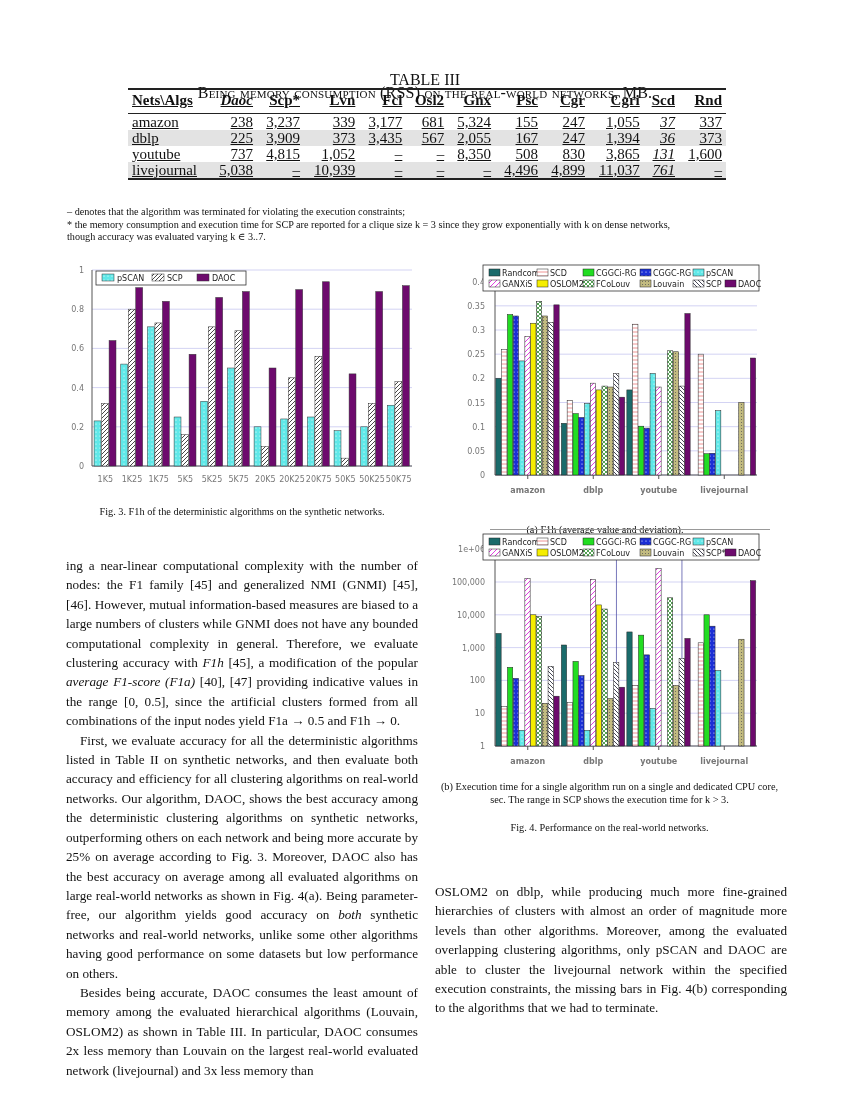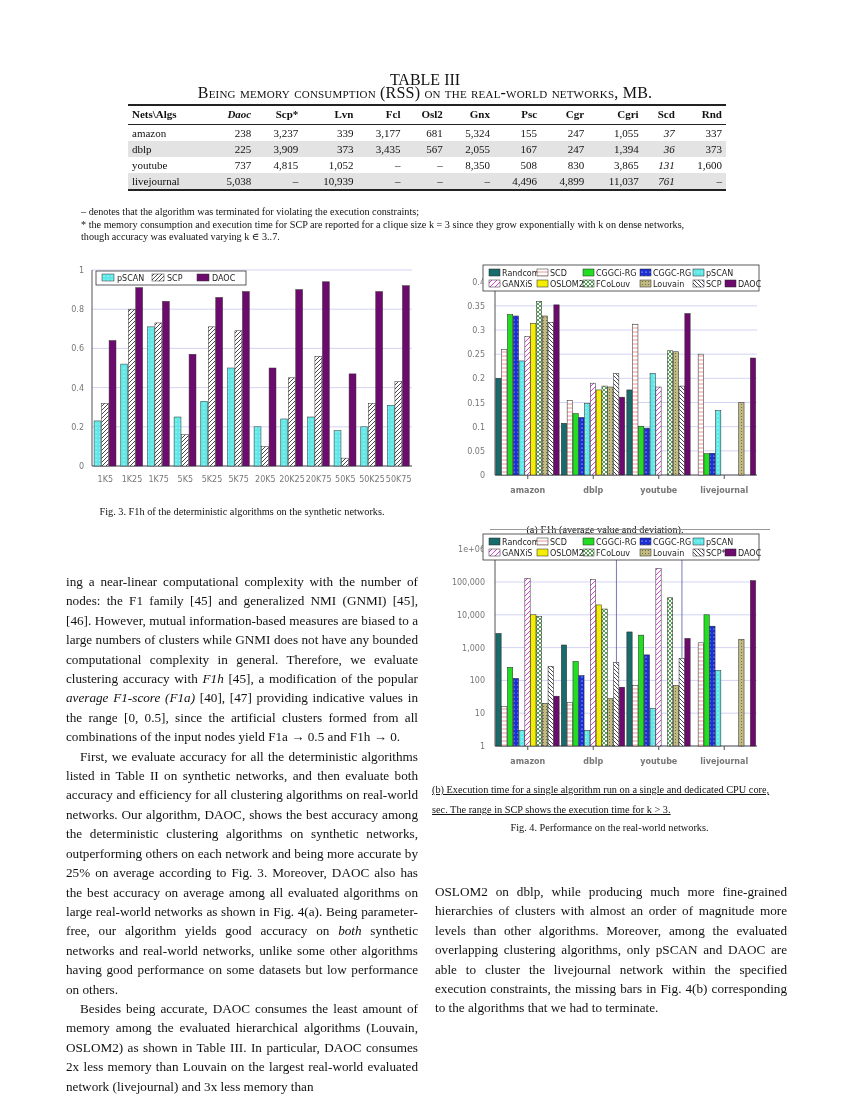--- a/index.html
+++ b/index.html
@@ -1,30 +1,30 @@
 <!DOCTYPE html>
 <html><head>
 <meta charset="utf-8">
 <style>
   html,body{margin:0;padding:0;background:#fff;}
   body{width:850px;height:1100px;position:relative;overflow:hidden;font-family:"Liberation Serif","DejaVu Serif",serif;color:#111;}
   .abs{position:absolute;}
   
   #tbl-caption{left:0;width:850px;top:73px;text-align:center;font-size:16px;line-height:13px;}
   #tbl-caption .sc{font-variant:small-caps;letter-spacing:0.2px;}
-  #table{left:128px;top:104px;width:598px;border-collapse:collapse;font-size:11px;}
+  #table{left:128px;top:88px;width:598px;border-collapse:collapse;font-size:15px;text-decoration:underline;}
   #table th{font-weight:bold;padding:2px 4px 4px 4px;text-align:right;}
   #table th:first-child{text-align:left;}
   #table td{padding:0 4px;text-align:right;line-height:16px;}
   #table td:first-child{text-align:left;}
   #table thead tr{border-top:2px solid #222;border-bottom:1px solid #222;}
   #table tbody tr:last-child{border-bottom:2px solid #222;}
   #table tr.shade td{background:#e3e3e3;}
   .it{font-style:italic;}
-  #notes{left:67px;top:206px;width:730px;font-size:10.2px;line-height:12.5px;margin-left:14px;}
+  #notes{left:67px;top:206px;width:730px;font-size:10.2px;line-height:12.5px;}
   
   .chart{position:absolute;}
   .axis-label{font-family:"DejaVu Sans",sans-serif;font-size:8px;fill:#777;}
   .cap{font-size:10.3px;text-align:center;}
   .body-text{font-size:13.2px;line-height:19.4px;text-align:justify;}
   .body-text p{margin:0;}
   .indent{text-indent:14px;}
   .legend-box{fill:#fff;stroke:#333;stroke-width:0.8;}
   .leg{font-family:"DejaVu Sans",sans-serif;font-size:8px;fill:#222;}
 </style>
@@ -478,24 +478,24 @@
       <rect x="143" y="18" width="11" height="7" fill="url(#fig4bchkG)" stroke="#222" stroke-width="0.5"></rect>
       <text x="156" y="25" class="leg">FCoLouv</text>
       <rect x="200" y="18" width="11" height="7" fill="url(#fig4bdotO)" stroke="#222" stroke-width="0.5"></rect>
       <text x="213" y="25" class="leg">Louvain</text>
       <rect x="253" y="18" width="11" height="7" fill="url(#fig4bdiagB)" stroke="#222" stroke-width="0.5"></rect>
       <text x="266" y="25" class="leg">SCP*</text>
       <rect x="285" y="18" width="11" height="7" fill="#6d0a6d" stroke="#222" stroke-width="0.5"></rect>
       <text x="298" y="25" class="leg">DAOC</text>
     </g>
   </svg>
-<div class="abs cap" style="left:432px;top:780px;width:355px;text-align:left;line-height:20px;text-decoration:underline;">(b) Execution time for a single algorithm run on a single and dedicated CPU core, sec. The range in SCP shows the execution time for k &gt; 3.</div>
+<div class="abs cap" style="left:432px;top:780px;width:355px;text-align:center;line-height:13px;">(b) Execution time for a single algorithm run on a single and dedicated CPU core, sec. The range in SCP shows the execution time for k &gt; 3.</div>
 <div class="abs cap" style="left:432px;top:822px;width:355px;">Fig. 4.  Performance on the real-world networks.</div>
 
-<div class="abs body-text" style="left:66px;top:572px;width:352px;">
+<div class="abs body-text" style="left:66px;top:556px;width:352px;">
   <p><span>ing a near-linear computational complexity with the number of nodes: the F1 family [45] and generalized NMI (GNMI) [45], [46]. However, mutual information-based measures are biased to a large numbers of clusters while GNMI does not have any bounded computational complexity in general. Therefore, we evaluate clustering accuracy with </span><i>F1h</i><span> [45], a modification of the popular </span><i>average F1-score (F1a)</i><span> [40], [47] providing indicative values in the range [0, 0.5], since the artificial clusters formed from all combinations of the input nodes yield F1a → 0.5 and F1h → 0.</span></p>
   <p class="indent"><span>First, we evaluate accuracy for all the deterministic algorithms listed in Table II on synthetic networks, and then evaluate both accuracy and efficiency for all clustering algorithms on real-world networks. Our algorithm, DAOC, shows the best accuracy among the deterministic clustering algorithms on synthetic networks, outperforming others on each network and being more accurate by 25% on average according to Fig. 3. Moreover, DAOC also has the best accuracy on average among all evaluated algorithms on large real-world networks as shown in Fig. 4(a). Being parameter-free, our algorithm yields good accuracy on </span><i>both</i><span> synthetic networks and real-world networks, unlike some other algorithms having good performance on some datasets but low performance on others.</span></p>
   <p class="indent">Besides being accurate, DAOC consumes the least amount of memory among the evaluated hierarchical algorithms (Louvain, OSLOM2) as shown in Table III. In particular, DAOC consumes 2x less memory than Louvain on the largest real-world evaluated network (livejournal) and 3x less memory than</p>
 </div>
 
 <div class="abs body-text" style="left:435px;top:882px;width:352px;">
   <p>OSLOM2 on dblp, while producing much more fine-grained hierarchies of clusters with almost an order of magnitude more levels than other algorithms. Moreover, among the evaluated overlapping clustering algorithms, only pSCAN and DAOC are able to cluster the livejournal network within the specified execution constraints, the missing bars in Fig. 4(b) corresponding to the algorithms that we had to terminate.</p>
 </div>
 
 </body></html>

